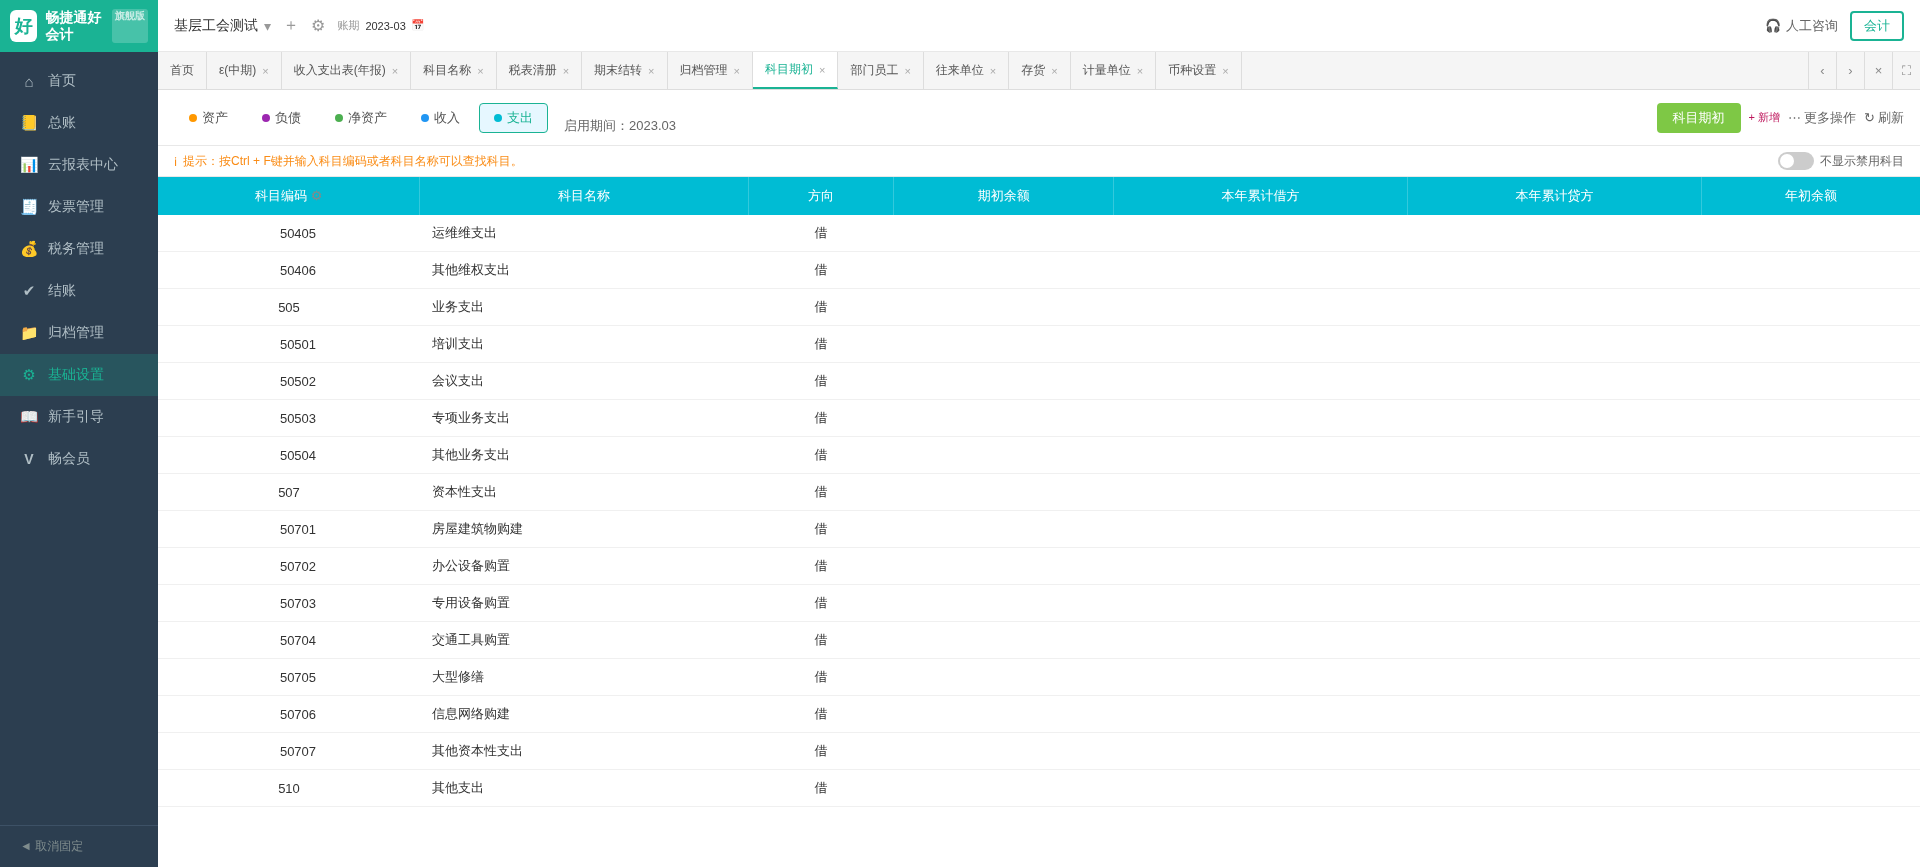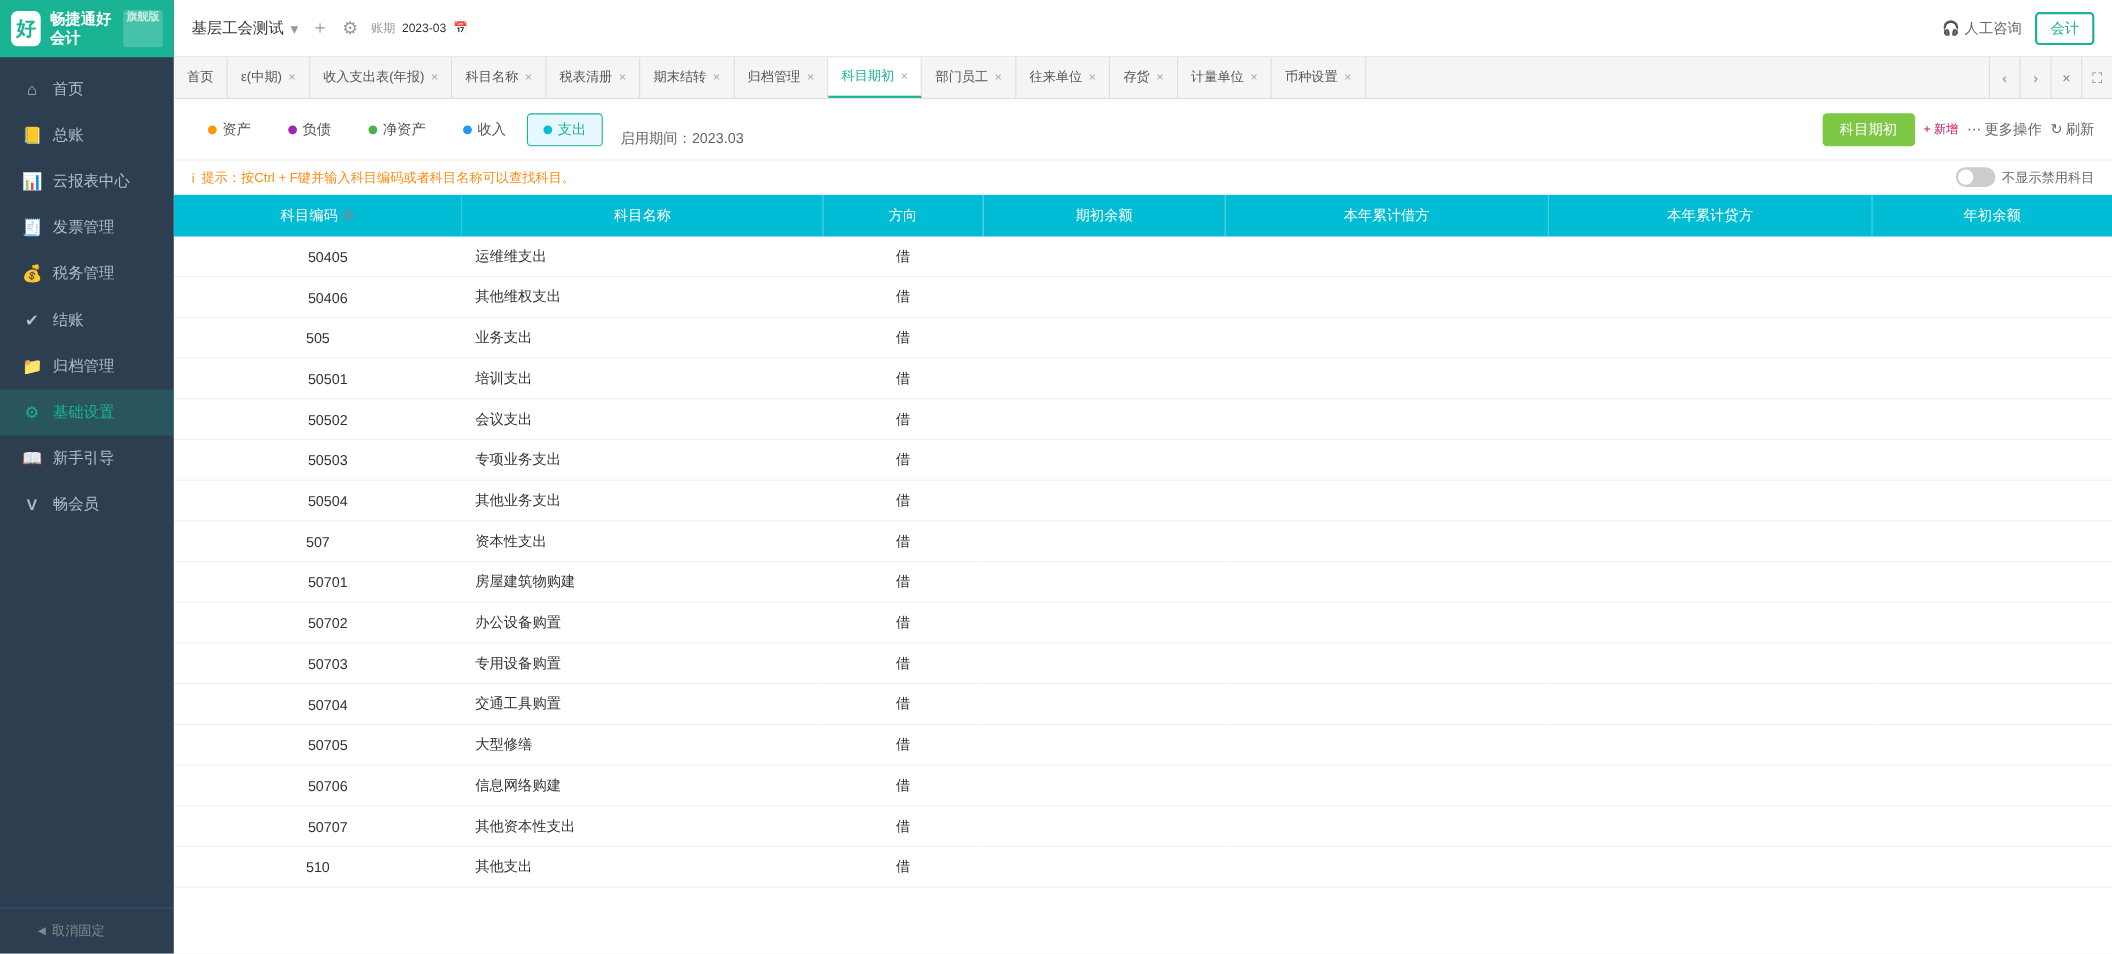--- a/index.html
+++ b/index.html
@@ -9,21 +9,21 @@
     .sidebar { width: 158px; background: #2c3e50; color: #ccc; display: flex; flex-direction: column; height: 100%; flex-shrink: 0; }
     .sidebar-logo { background: #1ab394; padding: 8px 10px; display: flex; align-items: center; gap: 8px; color: white; font-size: 15px; font-weight: bold; height: 52px; }
     .sidebar-logo .logo-icon { width: 32px; height: 32px; background: white; border-radius: 6px; display: flex; align-items: center; justify-content: center; color: #1ab394; font-size: 18px; font-weight: bold; }
     .sidebar-logo .logo-text { display: flex; line-height: 1.2; }
     .sidebar-logo .logo-text .main { font-size: 14px; }
     .sidebar-logo .logo-text .sub { font-size: 10px; color: rgba(255,255,255,0.7); background: rgba(255,255,255,0.2); border-radius: 3px; padding: 1px 3px; }
     .sidebar-nav { flex: 1; padding: 8px 0; overflow-y: auto; }
     .sidebar-item { display: flex; align-items: center; gap: 10px; padding: 12px 20px; cursor: pointer; color: #b0bec5; font-size: 14px; transition: background 0.2s; }
     .sidebar-item.active { background: rgba(26,179,148,0.2); color: #1ab394; }
     .sidebar-item .s-icon { width: 18px; text-align: center; font-size: 15px; }
-    .sidebar-footer { padding: 12px 32px; color: #7f8c8d; font-size: 12px; cursor: pointer; border-top: 1px solid #3d5166; display: flex; align-items: center; gap: 6px; }
+    .sidebar-footer { padding: 12px 20px; color: #7f8c8d; font-size: 12px; cursor: pointer; border-top: 1px solid #3d5166; display: flex; align-items: center; gap: 6px; }
 
     
     .main { flex: 1; display: flex; flex-direction: column; overflow: hidden; }
 
     
     .topbar { height: 52px; background: white; display: flex; align-items: center; padding: 0 16px; border-bottom: 1px solid #e8e8e8; gap: 12px; flex-shrink: 0; }
     .topbar-company { display: flex; align-items: center; gap: 6px; font-size: 14px; color: #333; }
     .topbar-company .chevron { color: #999; }
     .topbar-plus { color: #999; font-size: 16px; cursor: pointer; }
     .topbar-settings { color: #999; font-size: 16px; cursor: pointer; }

